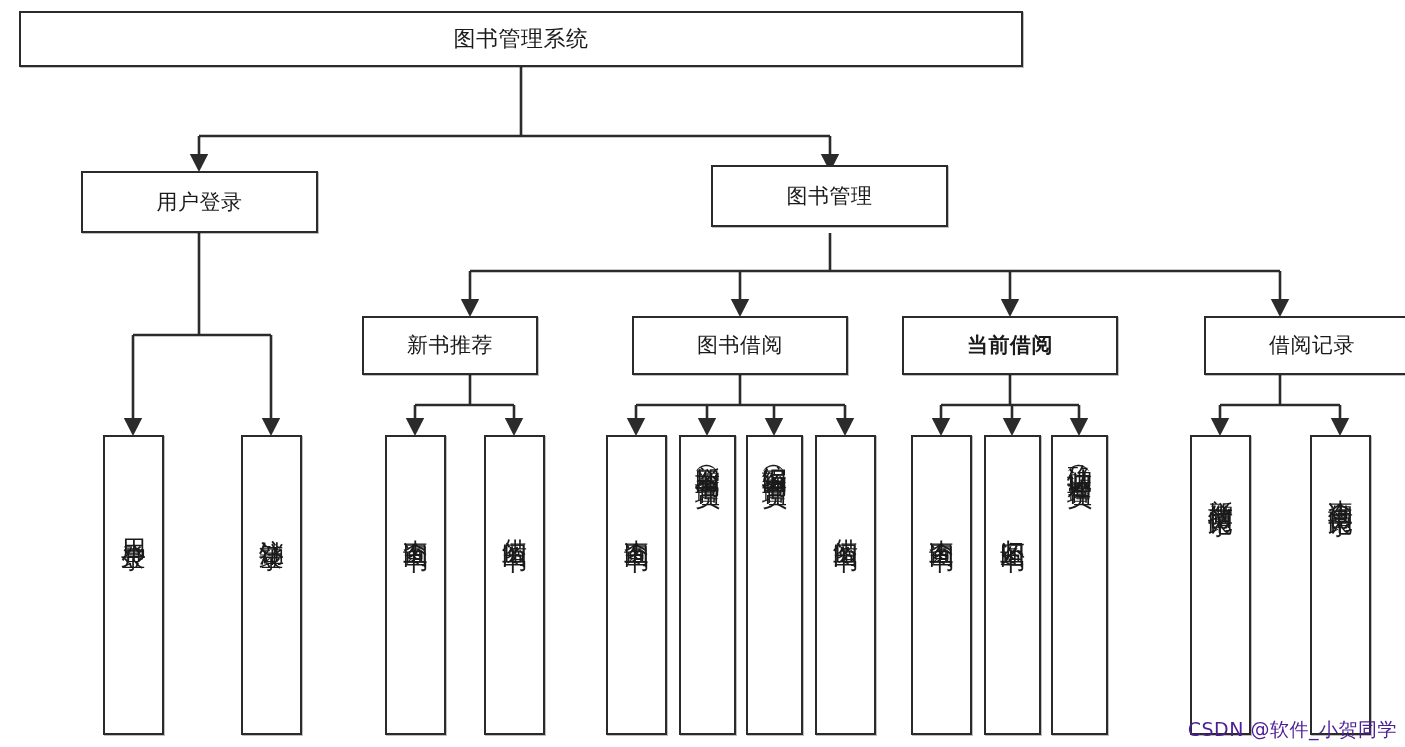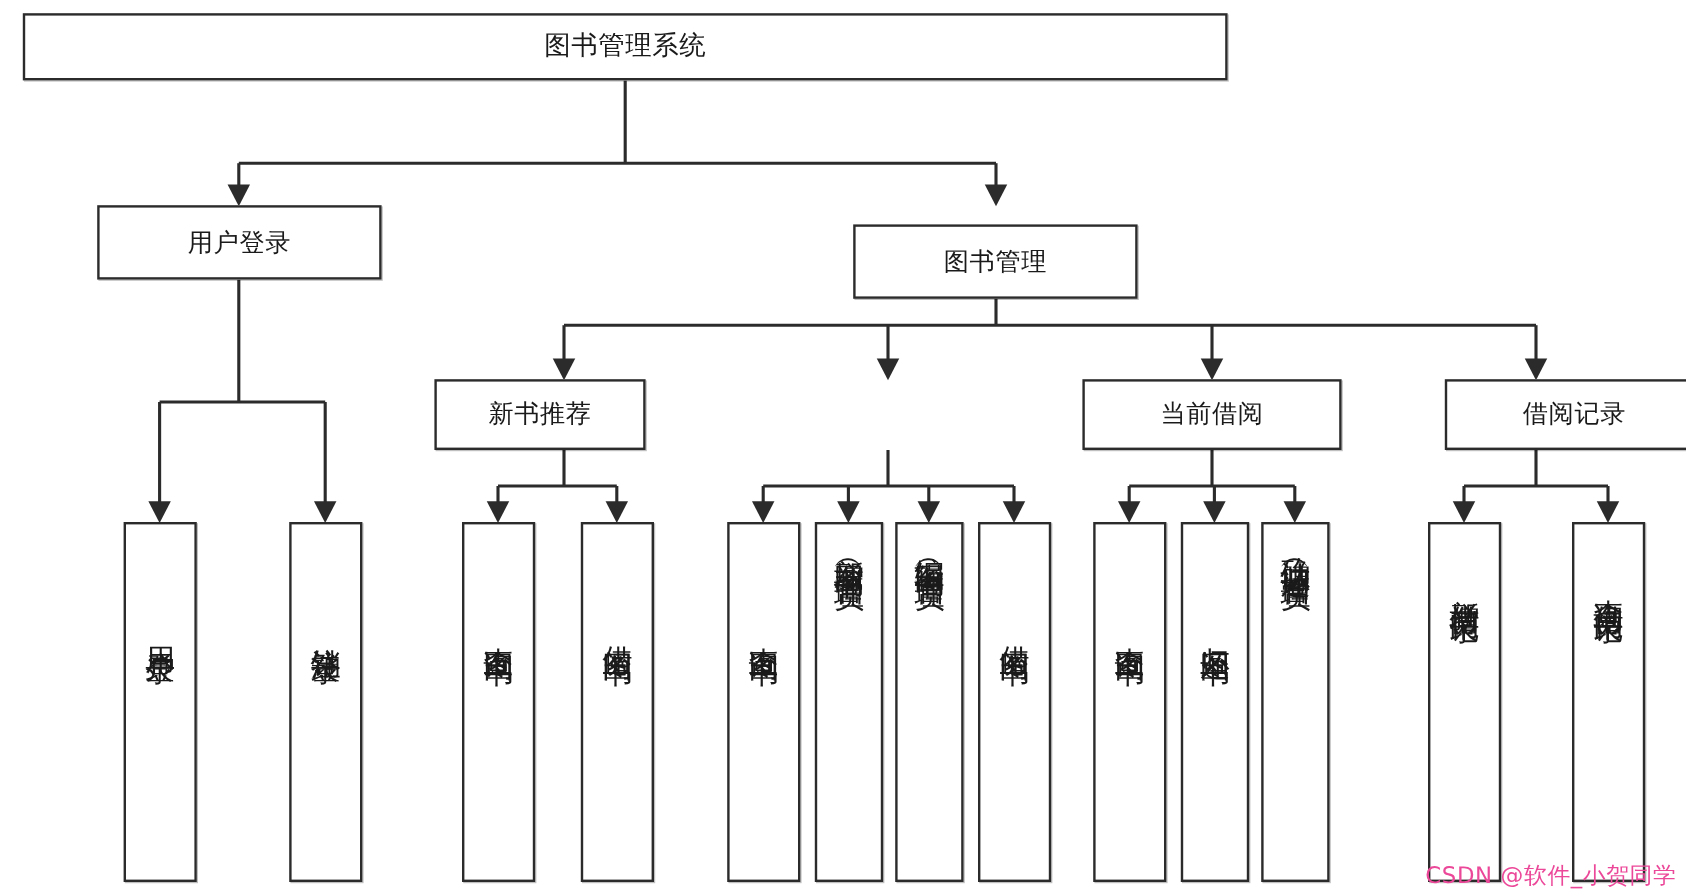--- a/index.html
+++ b/index.html
@@ -59,21 +59,21 @@
     text-orientation: upright;
     font-size: 25px;
     letter-spacing: 3px;
     line-height: 1;
   }
   #watermark {
     position: absolute;
     right: 8px;
     bottom: 4px;
     font-size: 19px;
-    color: #ec4899;
+    color: #4c1d95;
     letter-spacing: 0.5px;
     white-space: nowrap;
     user-select: none;
     pointer-events: none;
   }
 </style>
 </head>
 <body>
 
 <div id="diagram-root">
@@ -130,30 +130,33 @@
   </svg>
 
   <div class="node root horiz" style="left:19px; top:11px; width:1004px; height:56px;">
     <span class="label">图书管理系统</span>
   </div>
 
   <div class="node horiz" style="left:81px; top:171px; width:237px; height:62px;">
     <span class="label">用户登录</span>
   </div>
 
-  <div class="node horiz" style="left:711px; top:187px; width:237px; height:62px;">
+  <div class="node horiz" style="left:711px; top:165px; width:237px; height:62px;">
     <span class="label">图书管理</span>
   </div>
 
   <div class="node horiz" style="left:362px; top:316px; width:176px; height:59px;">
     <span class="label">新书推荐</span>
   </div>
 
-
-  <div class="node horiz" style="left:902px; top:316px; width:216px; height:59px;">
+  <div class="node horiz" style="left:632px; top:316px; width:216px; height:59px;">
+    <span class="label">图书借阅</span>
+  </div>
+
+  <div class="node horiz" style="left:902px; top:316px; width:216px; height:59px;font-weight:bold;">
     <span class="label">当前借阅</span>
   </div>
 
   <div class="node horiz" style="left:1204px; top:316px; width:216px; height:59px;">
     <span class="label">借阅记录</span>
   </div>
 
   <div class="node vert" style="left:103px; top:435px; width:61px; height:300px; padding-top:82px;">
     <span class="label">用户登录</span>
   </div>

